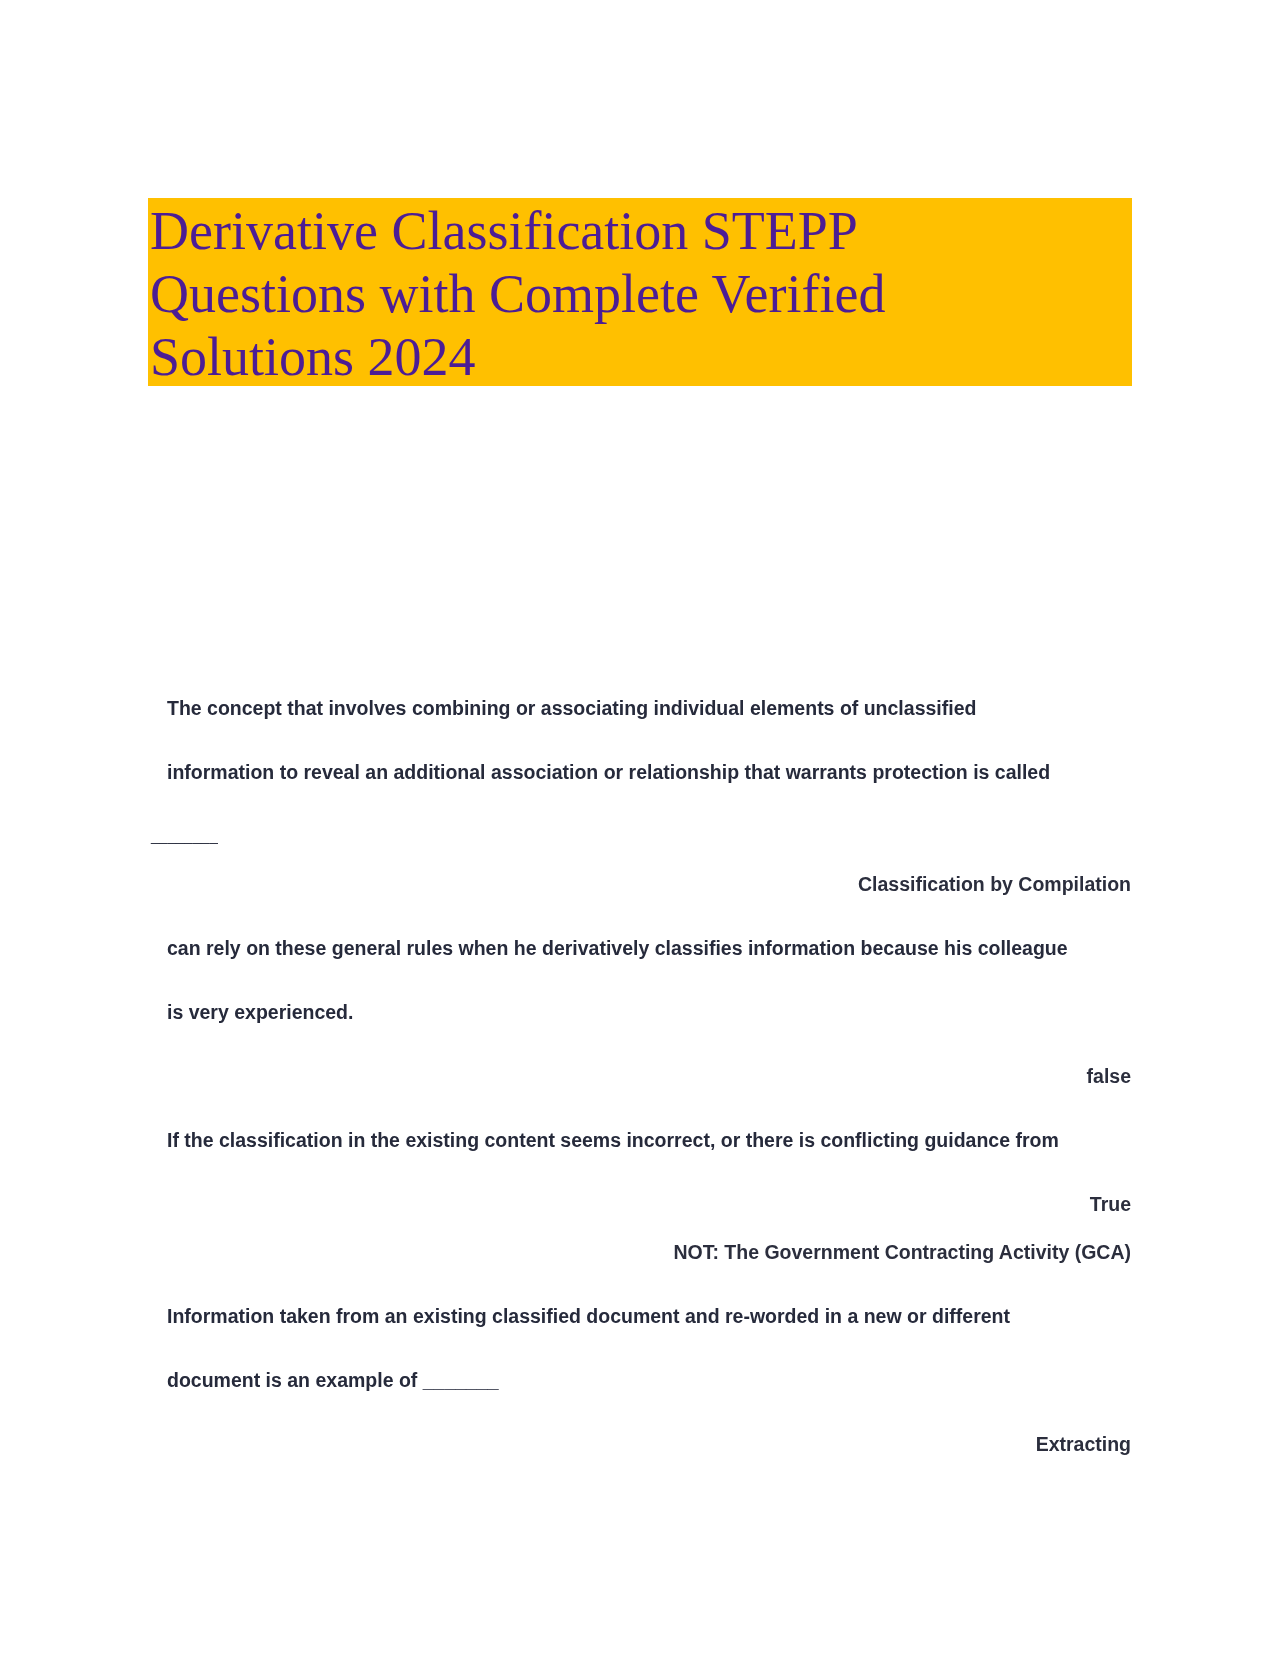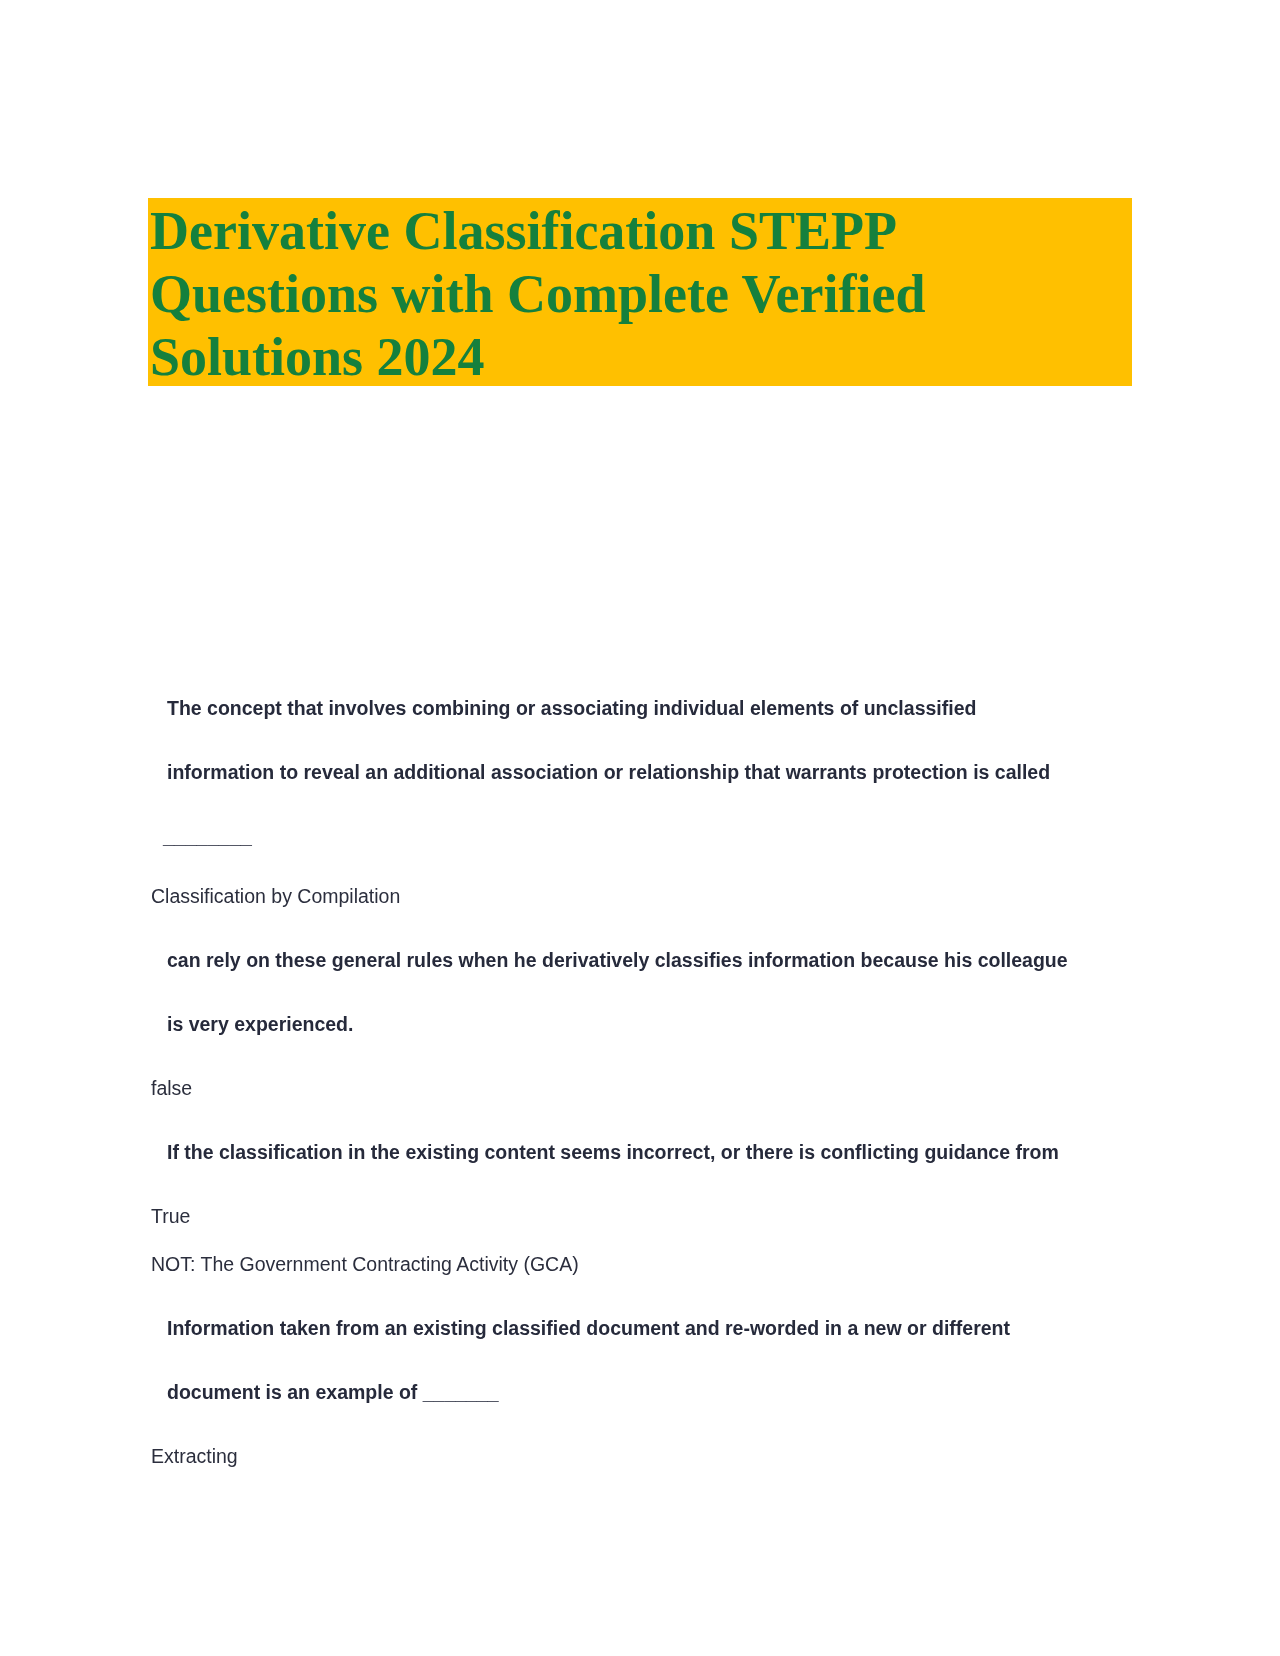--- a/index.html
+++ b/index.html
@@ -3,31 +3,31 @@
 <meta charset="utf-8">
 <style>
   html, body { margin: 0; padding: 0; background: #ffffff; }
   body { width: 1280px; height: 1656px; position: relative; overflow: hidden; }
   .title-box {
     position: absolute; left: 148px; top: 198px; width: 984px; height: 188px;
     background: #ffc000;
   }
   .title {
     position: absolute; left: 150px; top: 200px; width: 980px;
-    font-family: "Liberation Serif", serif; font-weight: bold;
-    font-size: 54px; line-height: 63px; color: #15803d;
+    font-family: "Liberation Serif", serif; font-weight: normal;
+    font-size: 54px; line-height: 63px; color: #4c1d95;
     margin: 0;
   }
   .content {
     position: absolute; left: 151px; top: 668px; width: 980px;
     font-family: "Liberation Sans", sans-serif; color: #262a3b;
   }
   .q { font-weight: bold; font-size: 19.5px; line-height: 48px; margin: 16px; }
-  .a { font-weight: normal; font-size: 19.5px; line-height: 48px; margin: 0; color: #2b2e3d; }
-  .blank-line { font-weight: bold; font-size: 20px; line-height: 48px; margin: 12px; }
+  .a { font-weight: bold; font-size: 19.5px; line-height: 48px; margin: 0; color: #2b2e3d; text-align: right; }
+  .blank-line { font-weight: normal; font-size: 15px; line-height: 48px; margin: 0; }
 </style>
 </head>
 <body>
 
 <div class="title-box"></div>
 <h1 class="title">
   <div>Derivative Classification STEPP</div>
   <div>Questions with Complete Verified</div>
   <div>Solutions 2024</div>
 </h1>

